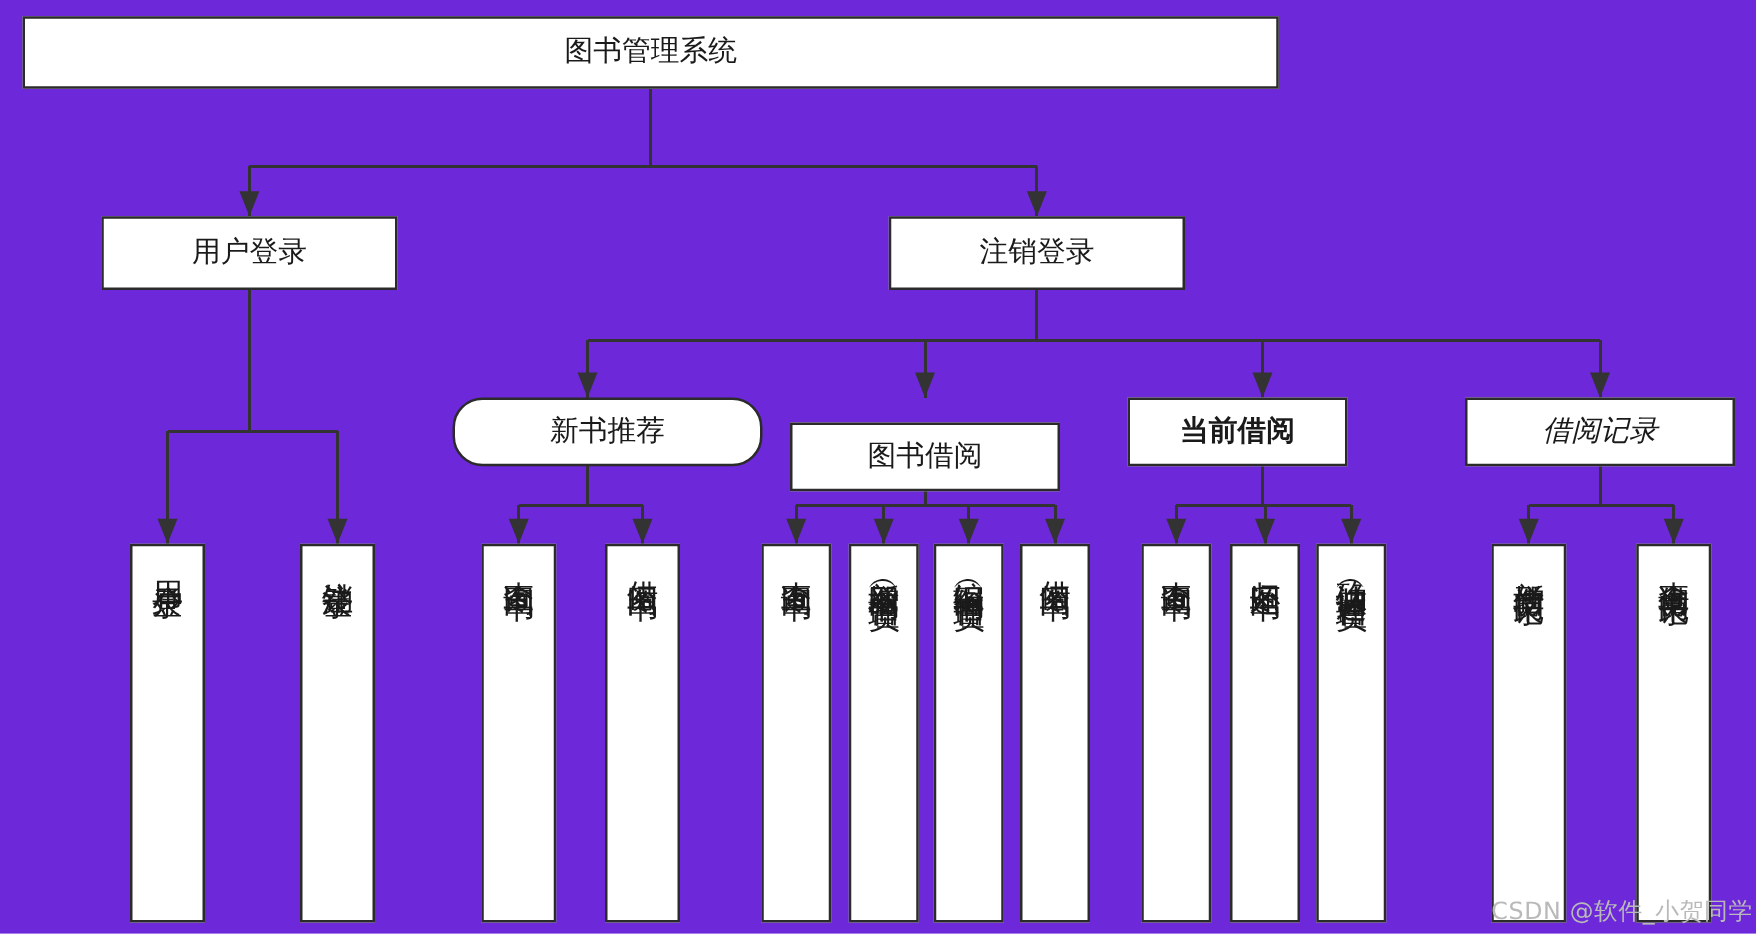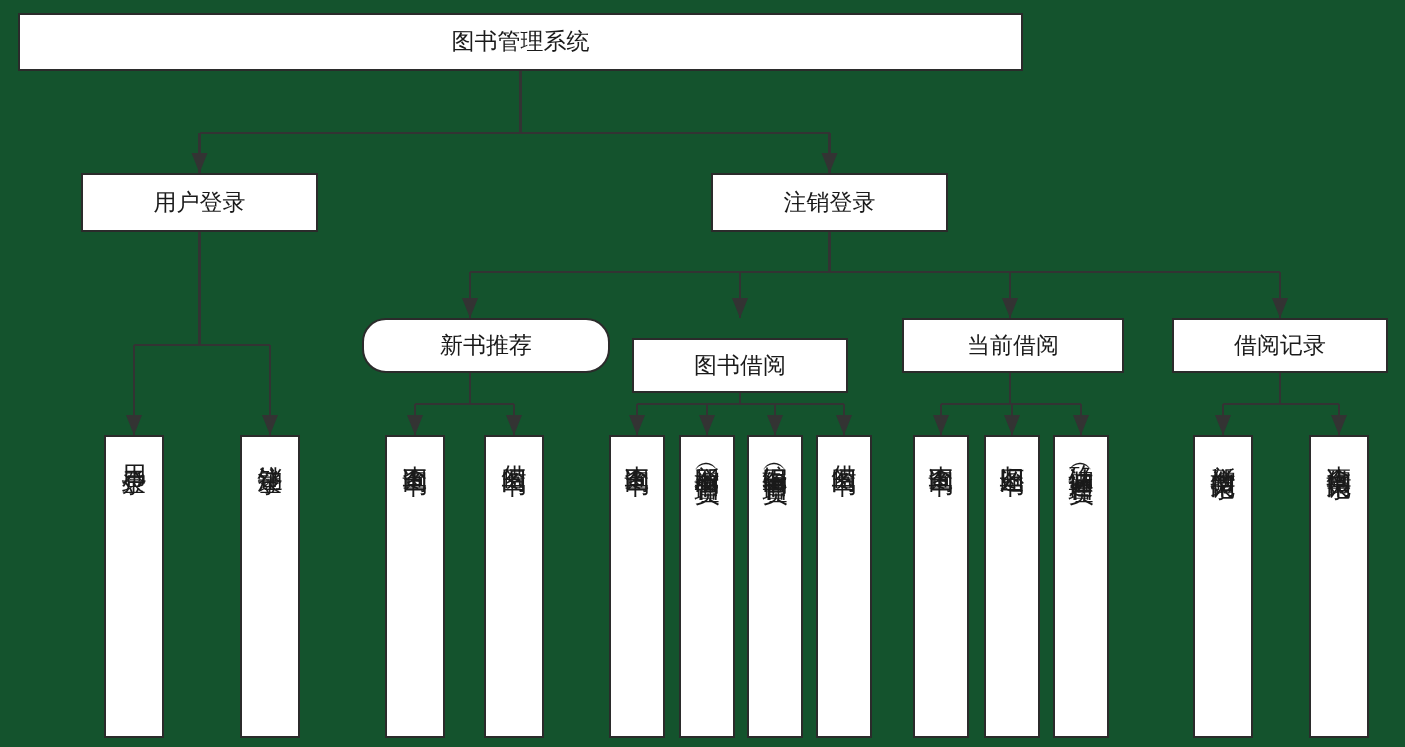--- a/index.html
+++ b/index.html
@@ -8,21 +8,21 @@
     padding: 0;
     background: #ffffff;
   }
   body {
     font-family: "DejaVu Sans", "Liberation Sans", sans-serif;
   }
   #diagram-root {
     position: relative;
     width: 1405px;
     height: 747px;
-    background: #14532d;
+    background: #6d28d9;
     overflow: hidden;
   }
   #diagram-svg {
     position: absolute;
     left: 0;
     top: 0;
     width: 1405px;
     height: 747px;
   }
   .node {
@@ -135,25 +135,25 @@
       </div>
       <div class="node horizontal" style="left: 711px; top: 173px; width: 237px; height: 59px; border-color: rgb(43, 43, 43);">
         <span class="node-label" style="color: rgb(26, 26, 26);">注销登录</span>
       </div>
       <div class="node horizontal" style="left: 362px; top: 318px; width: 248px; height: 55px; border-color: rgb(43, 43, 43); border-radius: 24px;">
         <span class="node-label" style="color: rgb(26, 26, 26);">新书推荐</span>
       </div>
       <div class="node horizontal" style="left: 632px; top: 318px; width: 216px; height: 55px; border-color: rgb(43, 43, 43); margin-top: 20px;">
         <span class="node-label" style="color: rgb(26, 26, 26);">图书借阅</span>
       </div>
-      <div class="node horizontal" style="left: 902px; top: 318px; width: 222px; height: 55px; border-color: rgb(43, 43, 43);">
+      <div class="node horizontal" style="left: 902px; top: 318px; width: 176px; height: 55px; border-color: rgb(43, 43, 43); font-weight: bold;">
         <span class="node-label" style="color: rgb(26, 26, 26);">当前借阅</span>
       </div>
       <div class="node horizontal" style="left: 1172px; top: 318px; width: 216px; height: 55px; border-color: rgb(43, 43, 43);">
-        <span class="node-label" style="color: rgb(26, 26, 26);">借阅记录</span>
+        <span class="node-label" style="color: rgb(26, 26, 26); font-style: italic;">借阅记录</span>
       </div>
       <div class="node vertical" style="left: 104px; top: 435px; width: 60px; height: 303px; border-color: rgb(43, 43, 43);">
         <span class="node-label" style="color: rgb(26, 26, 26);">用户登录</span>
       </div>
       <div class="node vertical" style="left: 240px; top: 435px; width: 60px; height: 303px; border-color: rgb(43, 43, 43);">
         <span class="node-label" style="color: rgb(26, 26, 26);">注销登录</span>
       </div>
       <div class="node vertical" style="left: 385px; top: 435px; width: 60px; height: 303px; border-color: rgb(43, 43, 43);">
         <span class="node-label" style="color: rgb(26, 26, 26);">查询图书</span>
       </div>
@@ -181,13 +181,14 @@
       <div class="node vertical" style="left: 1053px; top: 435px; width: 56px; height: 303px; border-color: rgb(43, 43, 43);">
         <span class="node-label" style="color: rgb(26, 26, 26);">确认归还（管理员）</span>
       </div>
       <div class="node vertical" style="left: 1193px; top: 435px; width: 60px; height: 303px; border-color: rgb(43, 43, 43);">
         <span class="node-label" style="color: rgb(26, 26, 26);">新增借阅记录</span>
       </div>
       <div class="node vertical" style="left: 1309px; top: 435px; width: 60px; height: 303px; border-color: rgb(43, 43, 43);">
         <span class="node-label" style="color: rgb(26, 26, 26);">查询借阅记录</span>
       </div>
     </div>
+  <div class="watermark" style="left: 1193px; top: 716px; color: rgb(185, 185, 185);">CSDN @软件_小贺同学</div>
 </div>
 
 </body></html>

